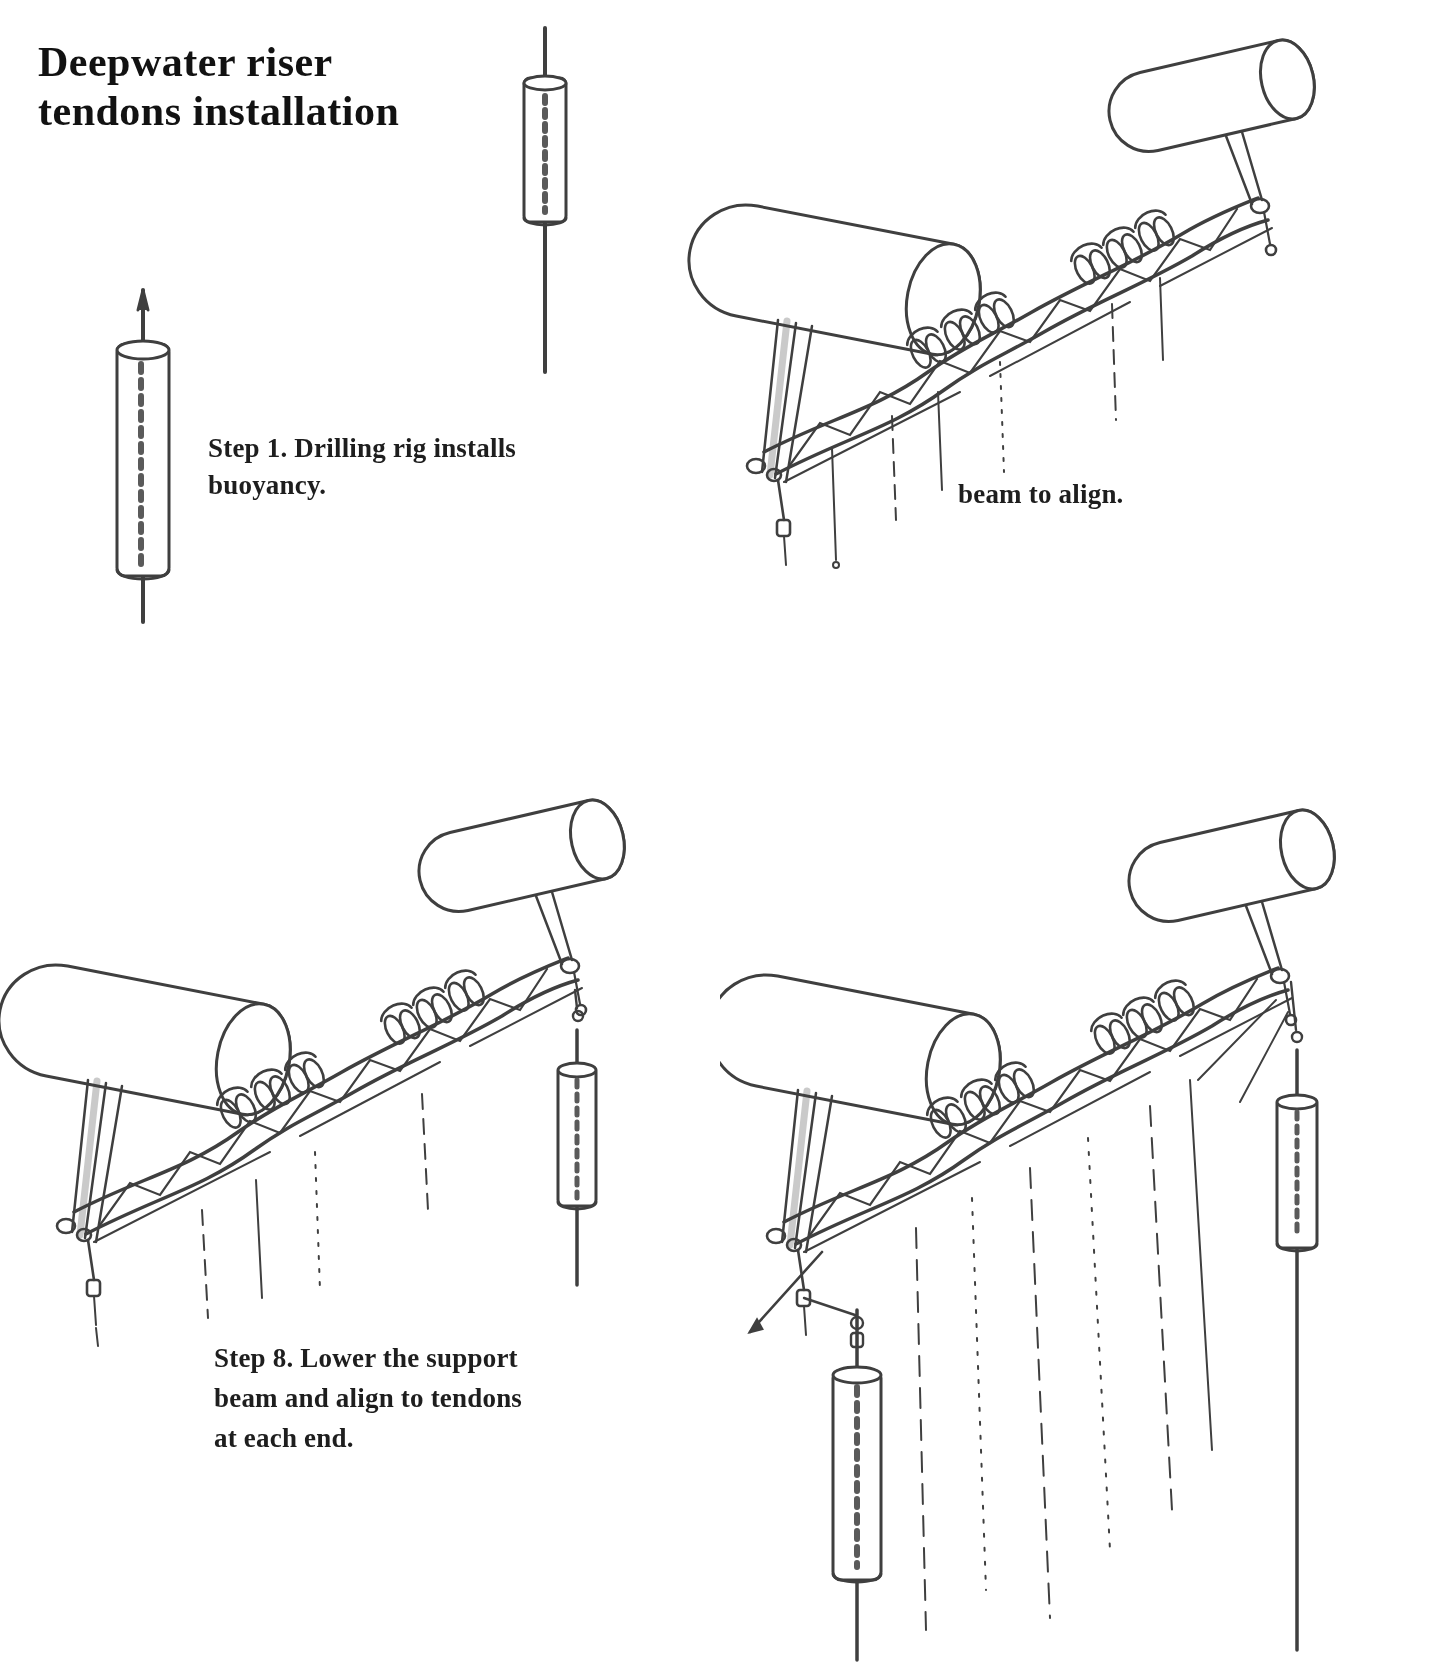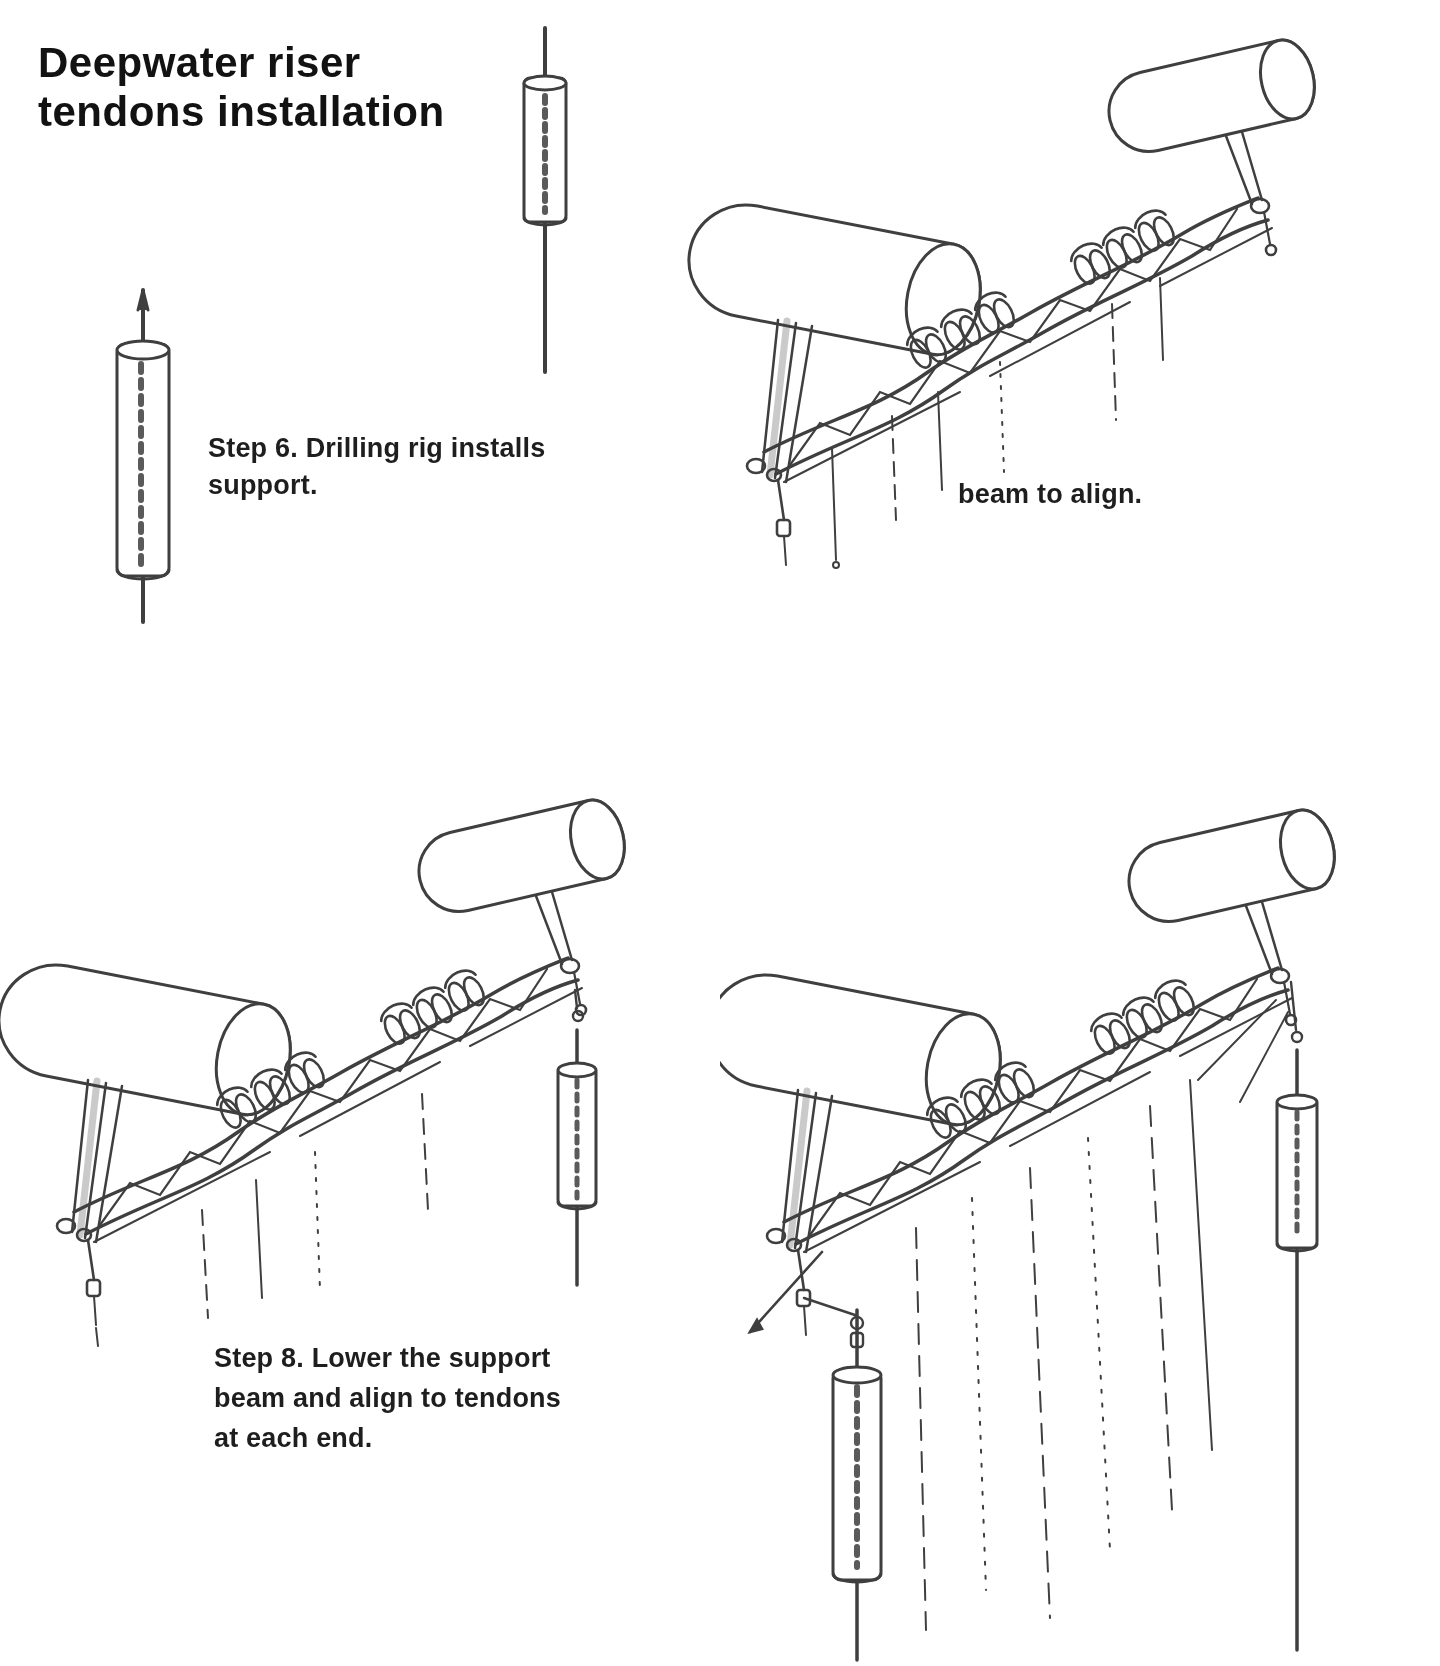--- a/index.html
+++ b/index.html
@@ -1,18 +1,18 @@
 <!DOCTYPE html>
 <html><head>
 <meta charset="utf-8">
 <style>
   html,body{margin:0;padding:0;background:#e9e9e9;}
   .canvas{
     position:relative;width:1440px;height:1666px;background:#ffffff;
-    overflow:hidden;font-family:Liberation Sans, sans-serif;
+    overflow:hidden;font-family:Liberation Serif, serif;
   }
   .title{
     position:absolute;left:38px;top:38px;width:480px;
     font-size:42px;line-height:49px;font-weight:700;color:#121212;
     letter-spacing:0.5px;
   }
   .caption{
     position:absolute;font-size:27px;line-height:40px;font-weight:700;
     color:#1e1e1e;letter-spacing:0.2px;white-space:nowrap;
   }
@@ -209,22 +209,22 @@
         <path d="M32,0 L32,600" stroke-width="3.5"></path>
         <rect x="12" y="48" width="40" height="150" rx="6" fill="#ffffff"></rect>
         <ellipse cx="32" cy="52" rx="20" ry="7" fill="#ffffff"></ellipse>
         <path d="M12,194 A20,7 0 0 0 52,194"></path>
         <path d="M32,62 L32,188" stroke="#5a5a5a" stroke-width="5" stroke-dasharray="7 7"></path>
       </g>
     </g>
   </svg>
 
   <div class="caption cap1">
-    <div>Step 6. Drilling rig installs</div>
-    <div>support.</div>
+    <div>Step 1. Drilling rig installs</div>
+    <div>buoyancy.</div>
   </div>
 
   <div class="caption cap2">
     <div>beam to align.</div>
   </div>
 
   <div class="caption cap3">
     <div>Step 8. Lower the support</div>
     <div>beam and align to tendons</div>
     <div>at each end.</div>

